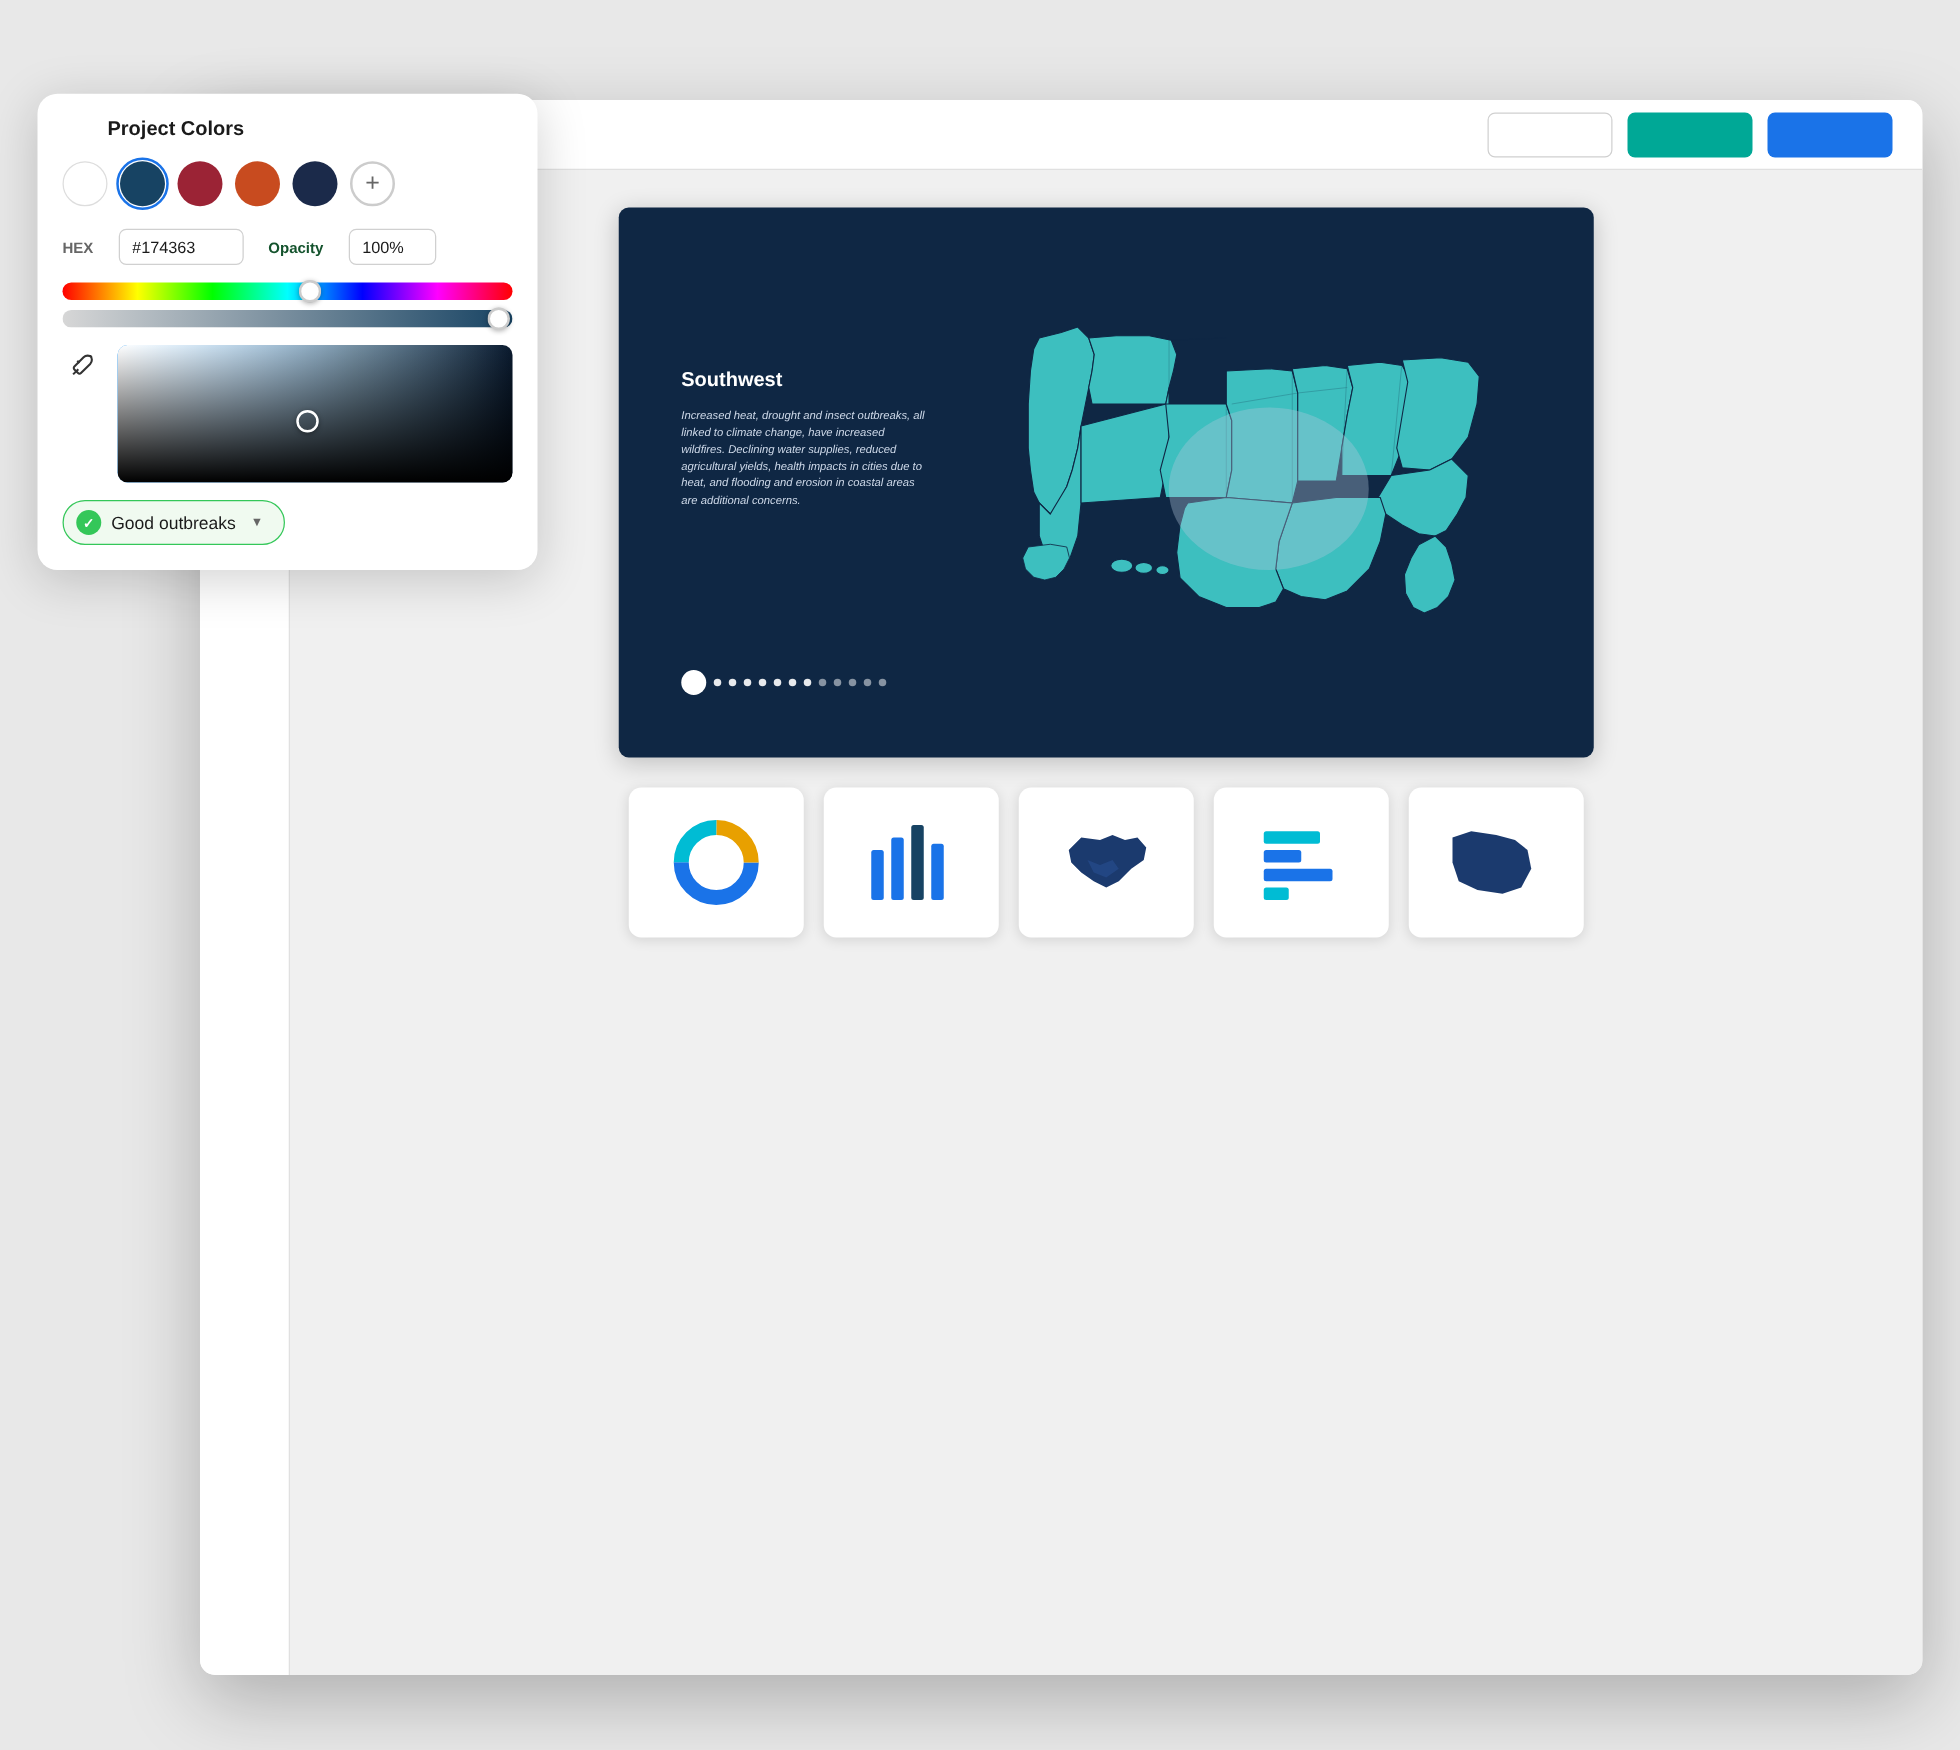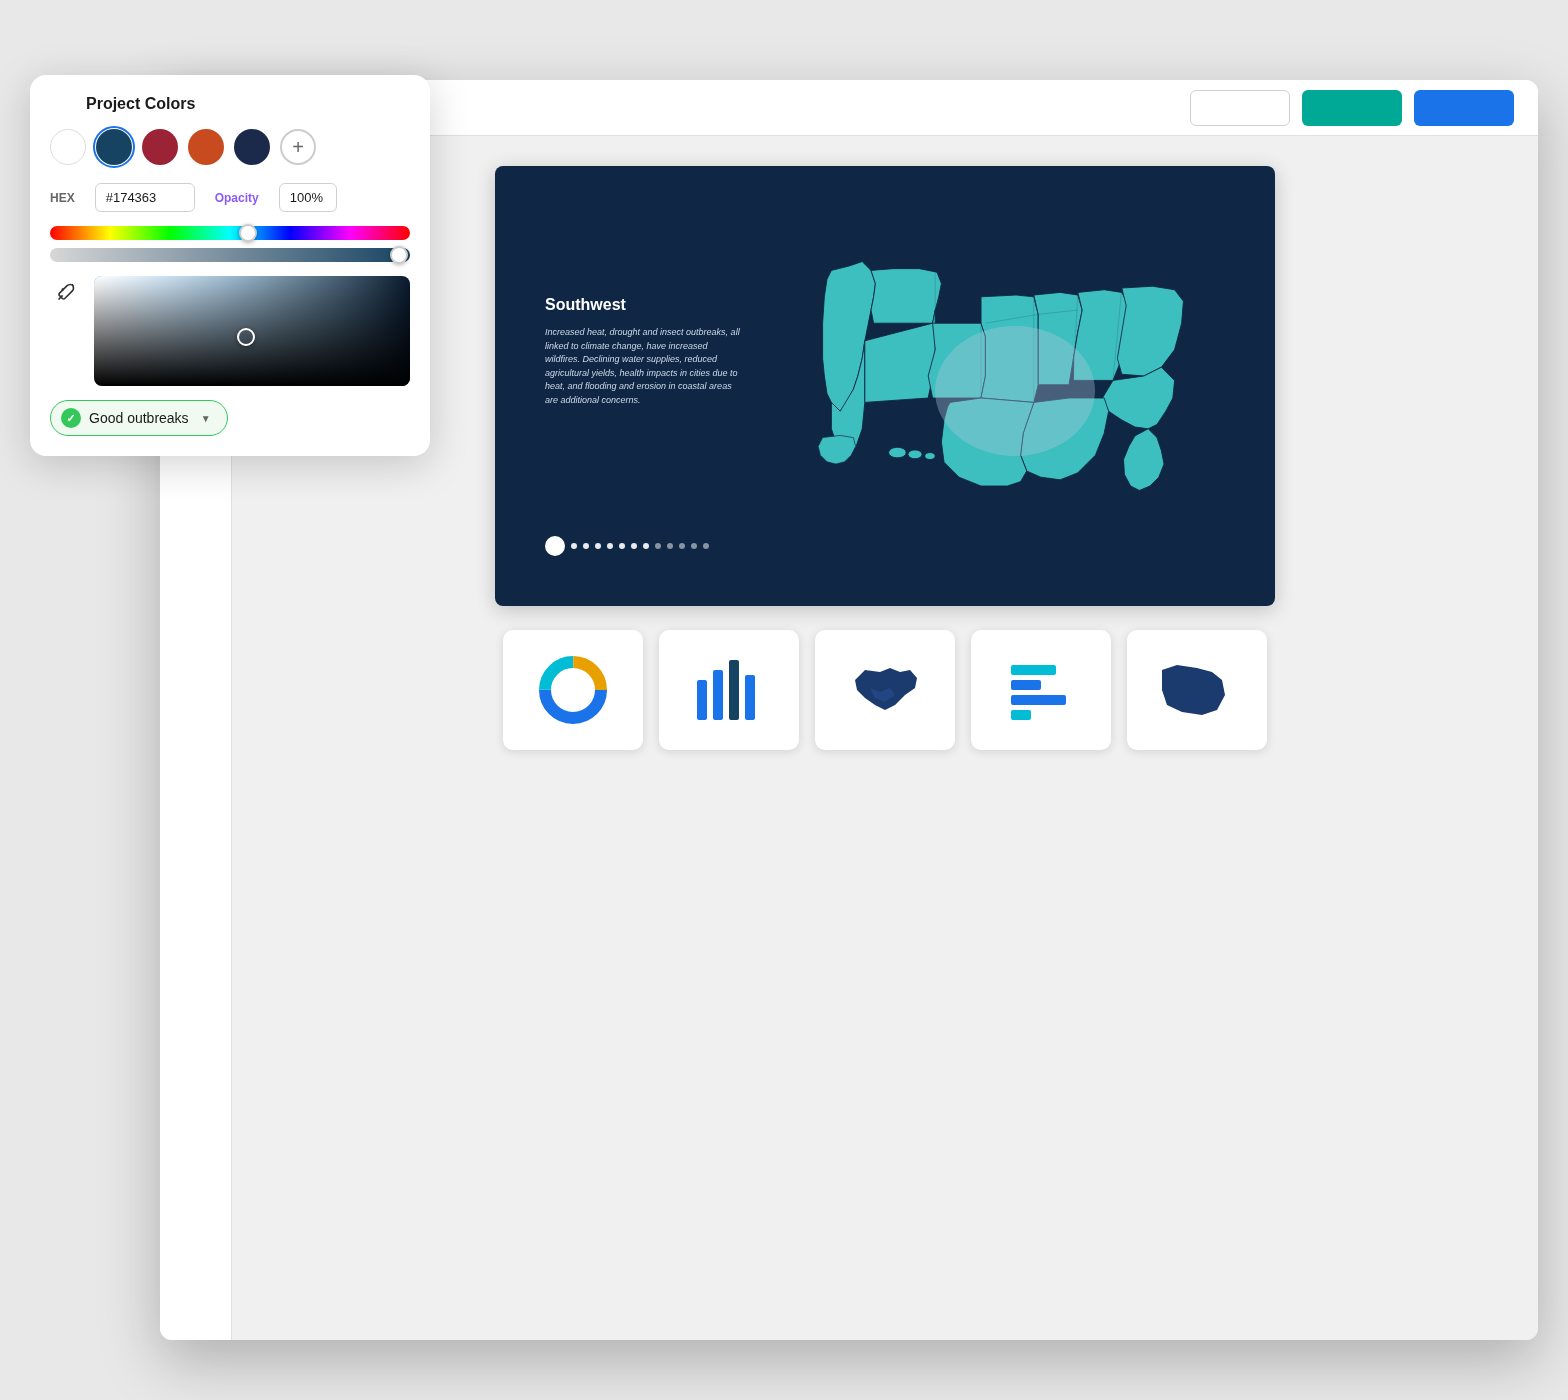--- a/index.html
+++ b/index.html
@@ -311,29 +311,29 @@
       padding: 6px 10px;
       font-size: 13px;
       width: 100px;
       color: #1a1a1a;
       outline: none;
     }
 
     .opacity-label {
       font-size: 12px;
       font-weight: 600;
-      color: #8b5cf6;
+      color: #14532d;
     }
 
     .opacity-input {
       border: 1.5px solid #d0d0d0;
       border-radius: 6px;
       padding: 6px 10px;
       font-size: 13px;
-      width: 58px;
+      width: 70px;
       color: #1a1a1a;
       outline: none;
     }
 
     
     .hue-slider-container {
       margin-bottom: 8px;
       position: relative;
     }
 

